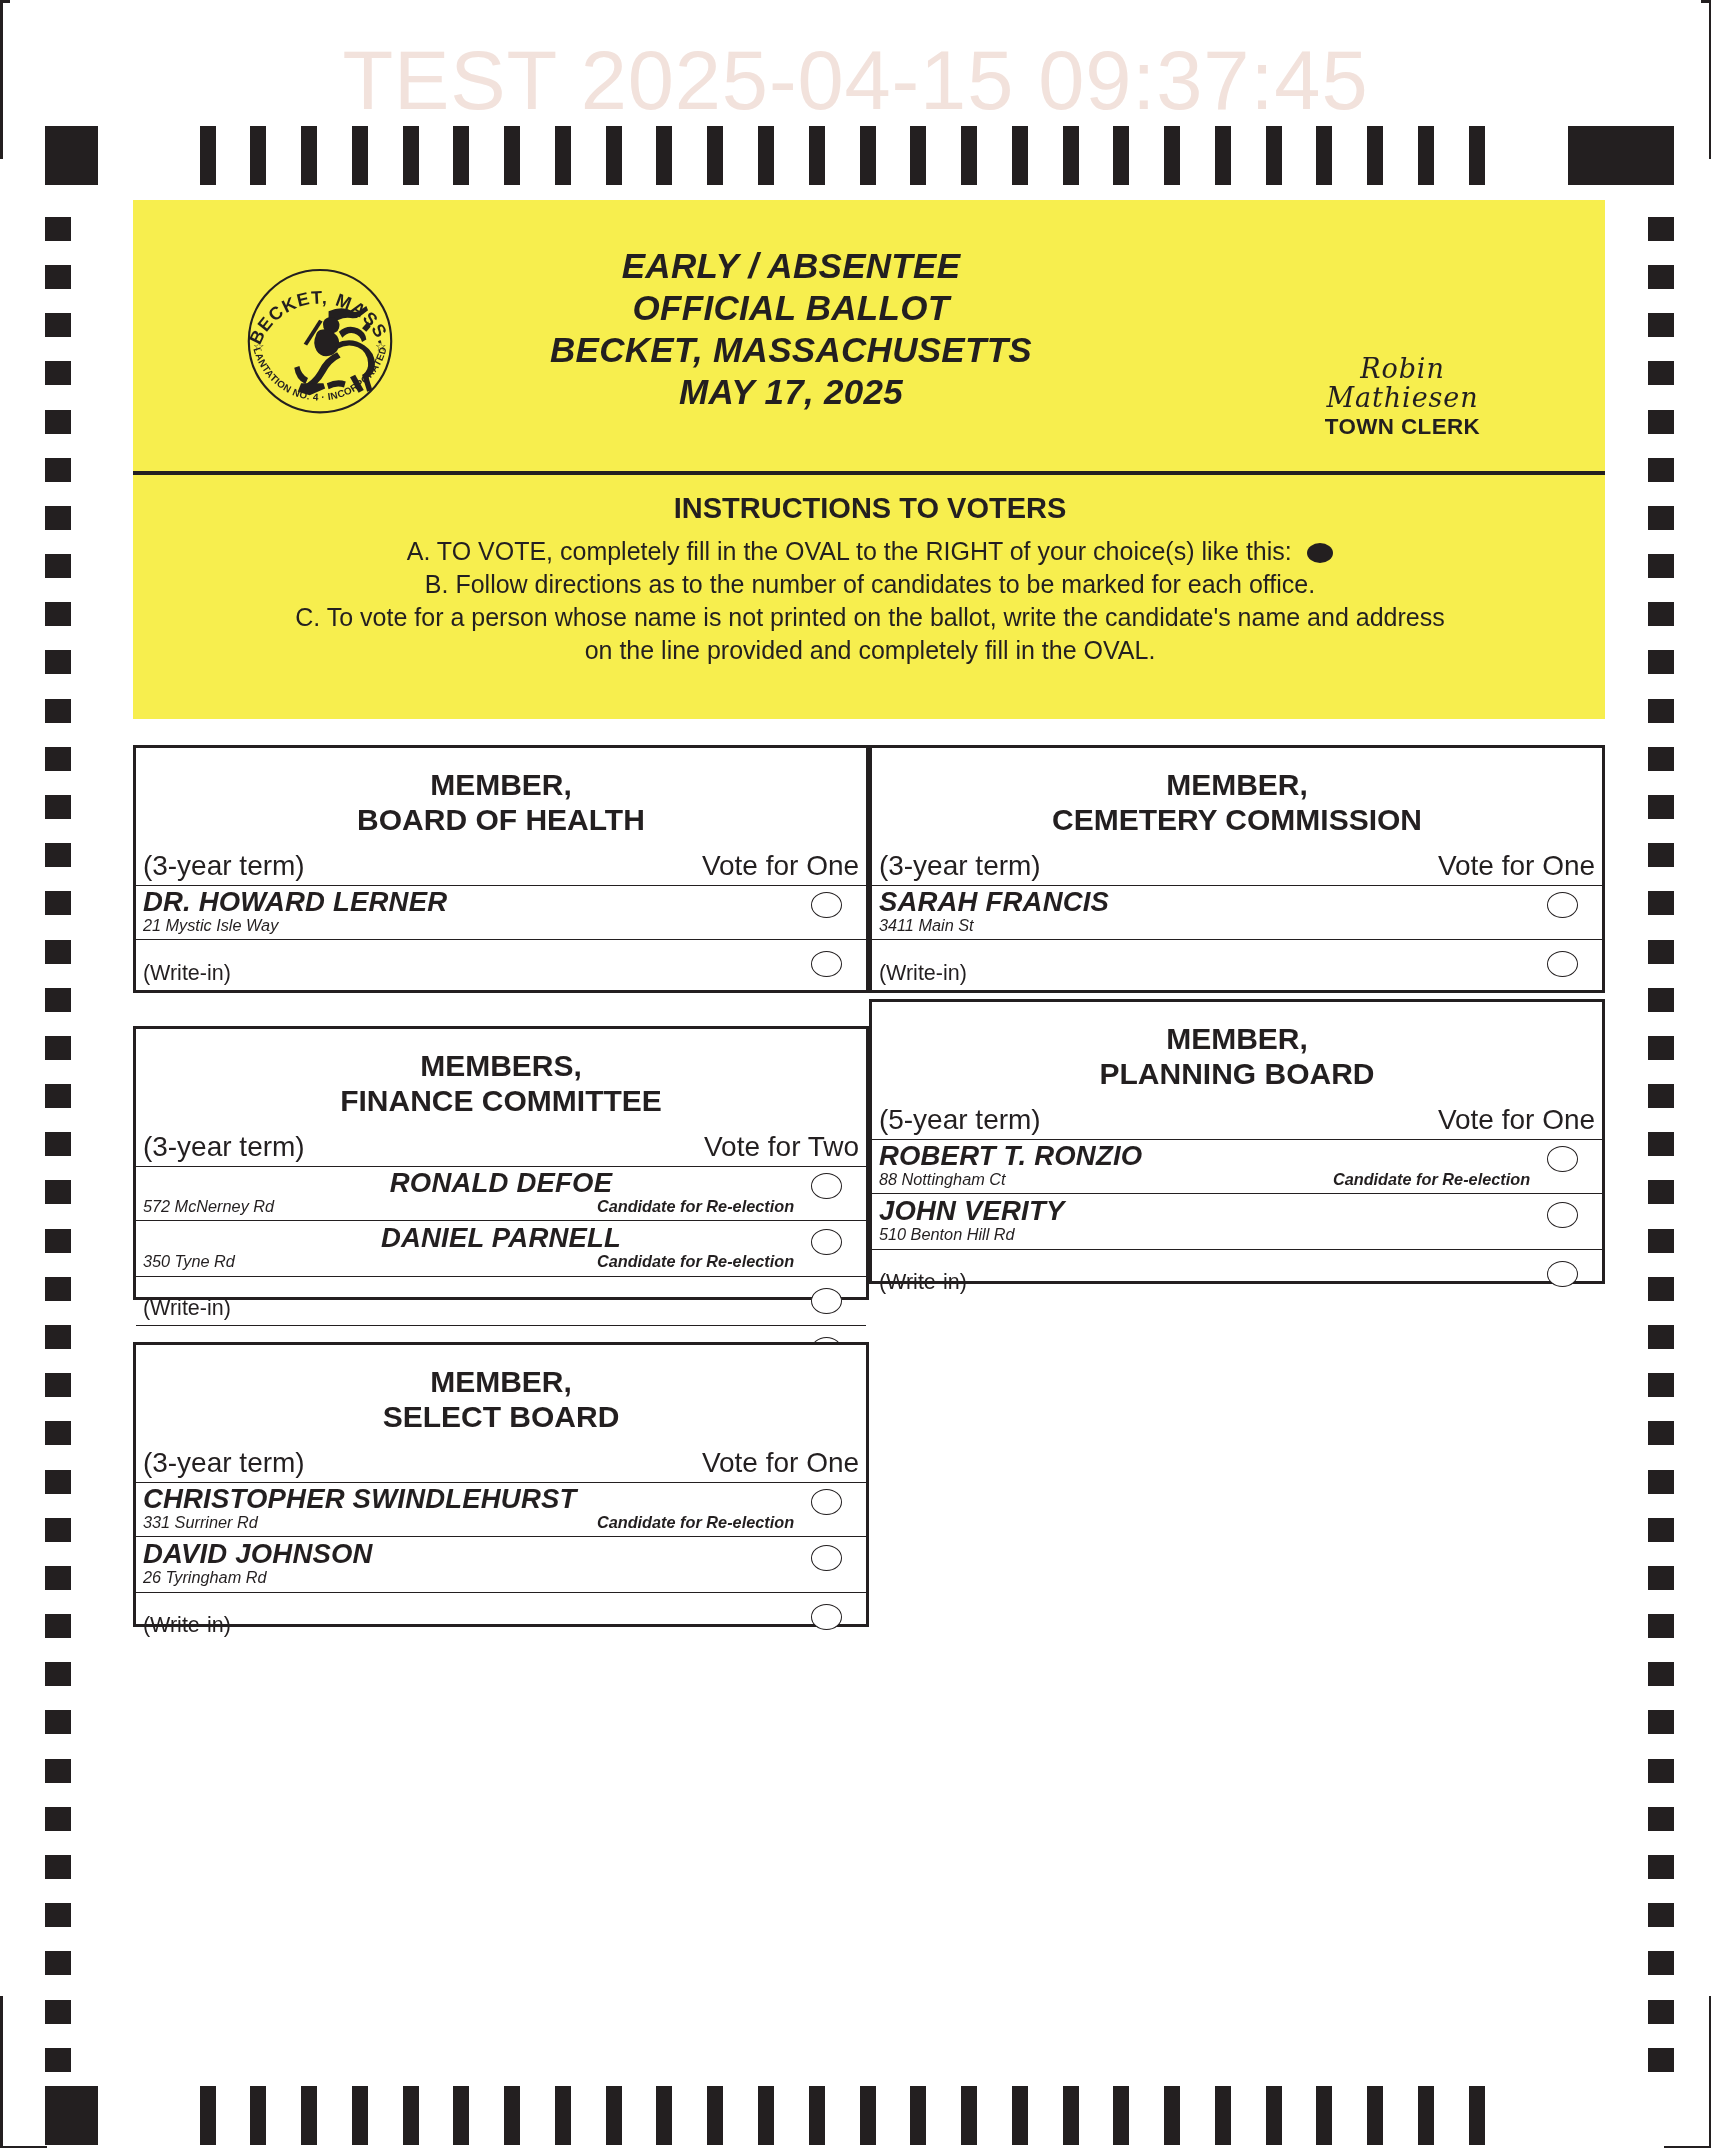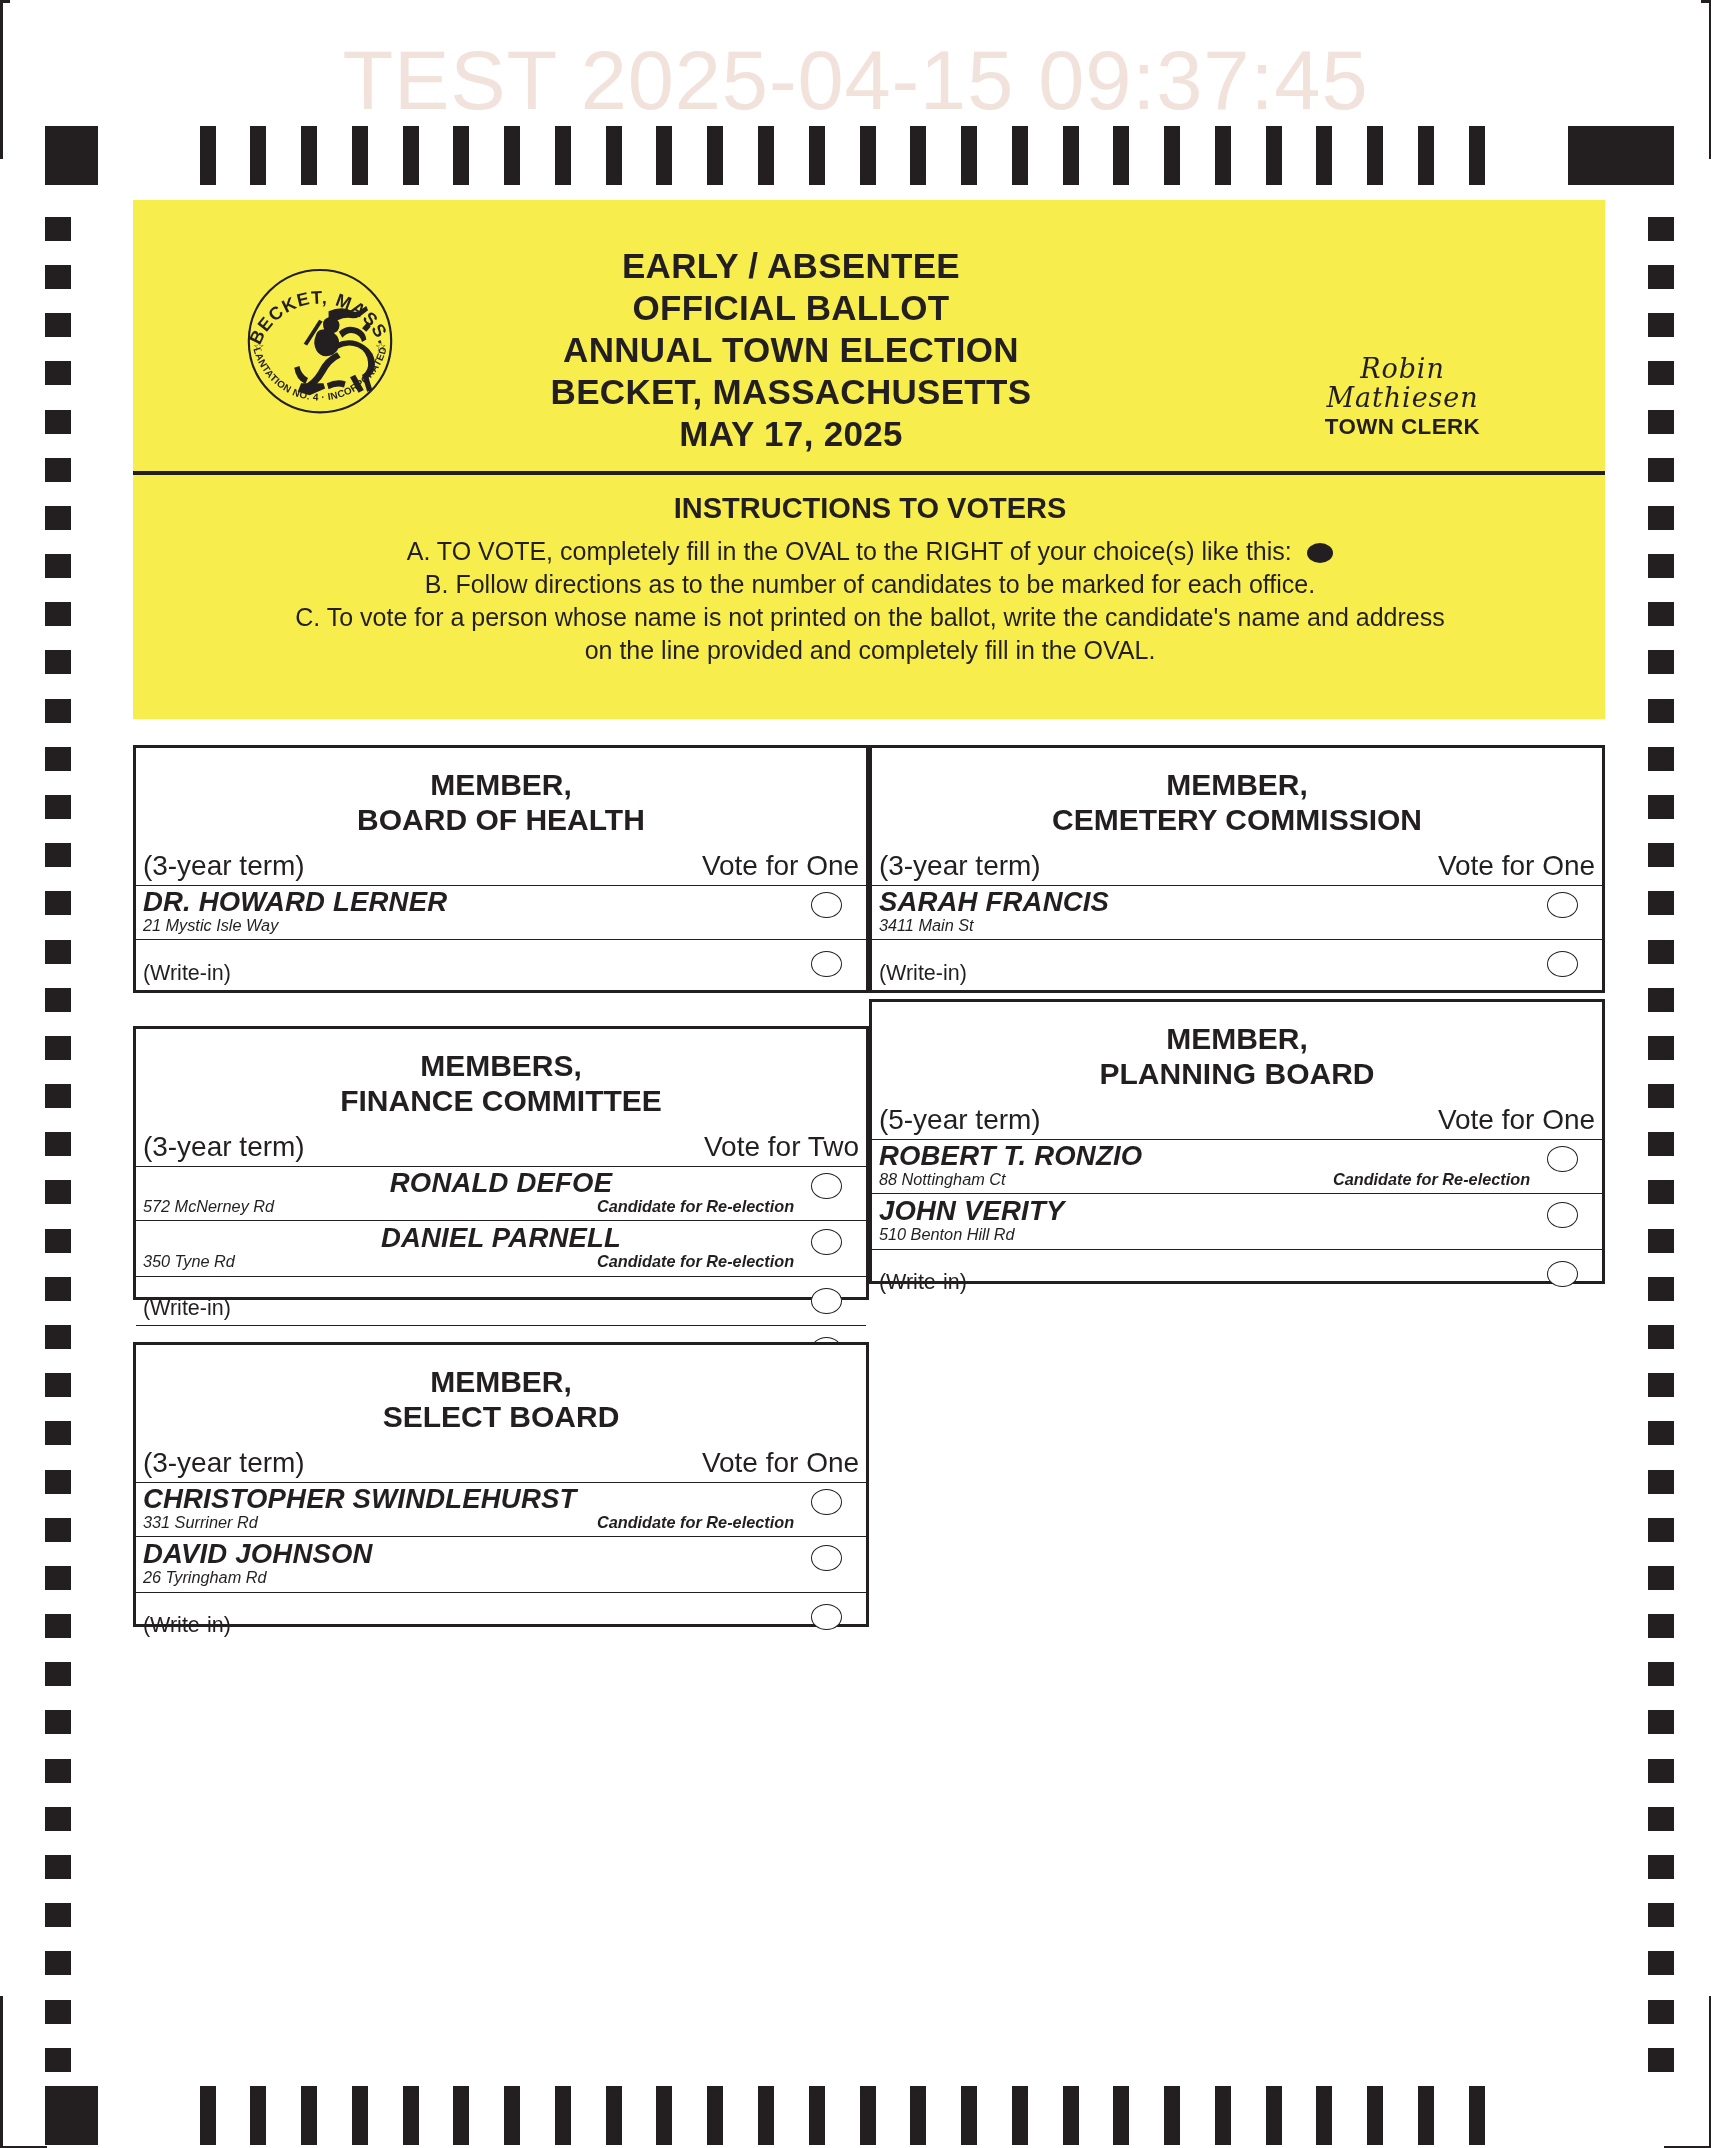--- a/index.html
+++ b/index.html
@@ -66,20 +66,21 @@
 
   #ballot-title {
     position: absolute;
     left: 361px; top: 248px; width: 860px;
     text-align: center;
     font-weight: bold;
     font-size: 35px;
     line-height: 35px;
     letter-spacing: 0.3px;
     z-index: 4;
+    font-style: italic;
   }
   #ballot-title div { margin-bottom: 6.9px; }
 
   
   #town-seal {
     position: absolute;
     left: 234px; top: 258px;
     width: 172px; height: 163px;
     z-index: 4;
   }
@@ -386,21 +387,20 @@
       <path d="M86,140 q-8,-4 -10,-14 l-6,2 q2,14 13,19 z"></path>
       <path d="M78,146 l-4,10 l14,4 l18,-8 l-2,-6 z"></path>
       <path d="M108,146 q12,-6 22,-2 l-2,7 q-9,-3 -18,2 z"></path>
     </g>
   </svg>
 </div>
 
 <div id="ballot-title">
   <div>EARLY / ABSENTEE</div>
   <div>OFFICIAL BALLOT</div>
-  <div>ANNUAL TOWN ELECTION</div>
   <div>BECKET, MASSACHUSETTS</div>
   <div>MAY 17, 2025</div>
 </div>
 
 <div id="clerk-block">
   <div id="clerk-sig">Robin Mathiesen</div>
   <div id="clerk-title">TOWN CLERK</div>
 </div>
 
 <div id="instructions">

